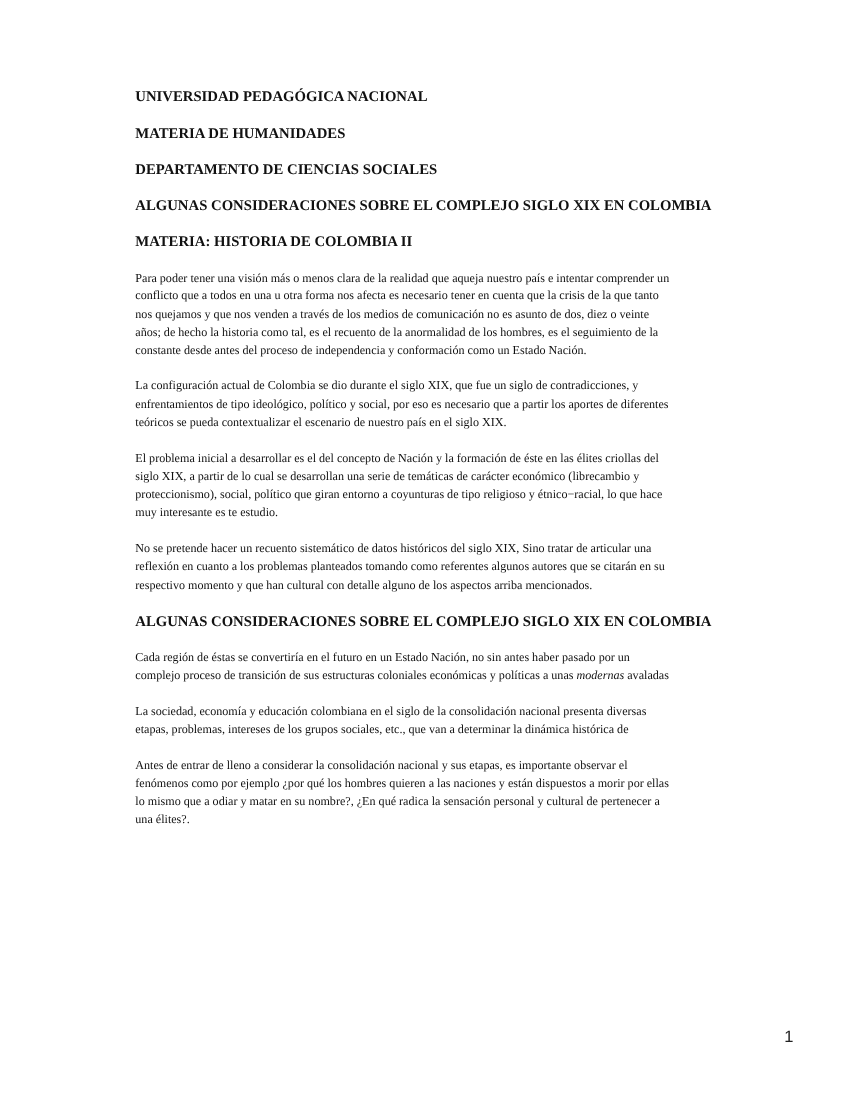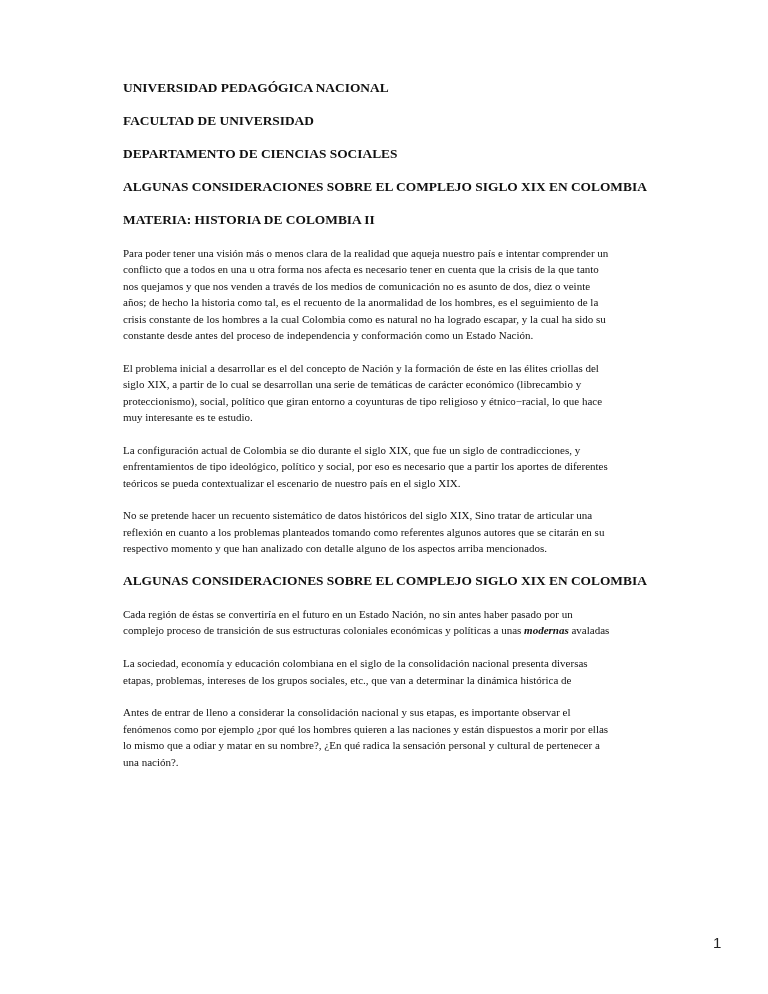--- a/index.html
+++ b/index.html
@@ -12,65 +12,64 @@
   .content { position: absolute; left: 88px; top: 80px; width: 640px; margin-left: 35px; }
   .hdr {
     font-weight: bold; font-size: 13.4px; line-height: 16px;
     margin: 0 0 17px 0; white-space: nowrap; letter-spacing: 0;
   }
   .para {
     font-size: 11px; line-height: 16.4px; margin: 0 0 16.4px 0;
     white-space: nowrap;
   }
   .para .ln { display: block; }
-  .para em { font-style: italic; font-weight: bold; }
+  .para em { font-style: italic; }
   .pagenum {
     position: absolute; left: 713px; top: 934px;
     font-family: "Liberation Sans", "DejaVu Sans", sans-serif;
     font-size: 15px; color: #222222;
   }
 </style>
 </head>
 <body>
 
 <div class="page">
   <div class="content">
 
     <div class="hdr">UNIVERSIDAD PEDAGÓGICA NACIONAL</div>
-    <div class="hdr">FACULTAD DE UNIVERSIDAD</div>
+    <div class="hdr">MATERIA DE HUMANIDADES</div>
     <div class="hdr">DEPARTAMENTO DE CIENCIAS SOCIALES</div>
     <div class="hdr">ALGUNAS CONSIDERACIONES SOBRE EL COMPLEJO SIGLO XIX EN COLOMBIA</div>
     <div class="hdr">MATERIA: HISTORIA DE COLOMBIA II</div>
 
     <div class="para">
       <span class="ln">Para poder tener una visión más o menos clara de la realidad que aqueja nuestro país e intentar comprender un</span>
       <span class="ln">conflicto que a todos en una u otra forma nos afecta es necesario tener en cuenta que la crisis de la que tanto</span>
       <span class="ln">nos quejamos y que nos venden a través de los medios de comunicación no es asunto de dos, diez o veinte</span>
       <span class="ln">años; de hecho la historia como tal, es el recuento de la anormalidad de los hombres, es el seguimiento de la</span>
-      <span class="ln">crisis constante de los hombres a la cual Colombia como es natural no ha logrado escapar, y la cual ha sido su</span>
       <span class="ln">constante desde antes del proceso de independencia y conformación como un Estado Nación.</span>
+    </div>
+
+    <div class="para">
+      <span class="ln">La configuración actual de Colombia se dio durante el siglo XIX, que fue un siglo de contradicciones, y</span>
+      <span class="ln">enfrentamientos de tipo ideológico, político y social, por eso es necesario que a partir los aportes de diferentes</span>
+      <span class="ln">teóricos se pueda contextualizar el escenario de nuestro país en el siglo XIX.</span>
     </div>
 
     <div class="para">
       <span class="ln">El problema inicial a desarrollar es el del concepto de Nación y la formación de éste en las élites criollas del</span>
       <span class="ln">siglo XIX, a partir de lo cual se desarrollan una serie de temáticas de carácter económico (librecambio y</span>
       <span class="ln">proteccionismo), social, político que giran entorno a coyunturas de tipo religioso y étnico−racial, lo que hace</span>
       <span class="ln">muy interesante es te estudio.</span>
     </div>
 
     <div class="para">
-      <span class="ln">La configuración actual de Colombia se dio durante el siglo XIX, que fue un siglo de contradicciones, y</span>
-      <span class="ln">enfrentamientos de tipo ideológico, político y social, por eso es necesario que a partir los aportes de diferentes</span>
-      <span class="ln">teóricos se pueda contextualizar el escenario de nuestro país en el siglo XIX.</span>
-    </div>
-
-    <div class="para">
       <span class="ln">No se pretende hacer un recuento sistemático de datos históricos del siglo XIX, Sino tratar de articular una</span>
       <span class="ln">reflexión en cuanto a los problemas planteados tomando como referentes algunos autores que se citarán en su</span>
-      <span class="ln">respectivo momento y que han analizado con detalle alguno de los aspectos arriba mencionados.</span>
+      <span class="ln">respectivo momento y que han cultural con detalle alguno de los aspectos arriba mencionados.</span>
     </div>
 
     <div class="hdr">ALGUNAS CONSIDERACIONES SOBRE EL COMPLEJO SIGLO XIX EN COLOMBIA</div>
 
     <div class="para">
     </div>
 
     <div class="para">
       <span class="ln">Cada región de éstas se convertiría en el futuro en un Estado Nación, no sin antes haber pasado por un</span>
       <span class="ln"><span>complejo proceso de transición de sus estructuras coloniales económicas y políticas a unas </span><em>modernas</em><span> avaladas</span></span>
@@ -78,19 +77,19 @@
 
     <div class="para">
       <span class="ln">La sociedad, economía y educación colombiana en el siglo de la consolidación nacional presenta diversas</span>
       <span class="ln">etapas, problemas, intereses de los grupos sociales, etc., que van a determinar la dinámica histórica de</span>
     </div>
 
     <div class="para">
       <span class="ln">Antes de entrar de lleno a considerar la consolidación nacional y sus etapas, es importante observar el</span>
       <span class="ln">fenómenos como por ejemplo ¿por qué los hombres quieren a las naciones y están dispuestos a morir por ellas</span>
       <span class="ln">lo mismo que a odiar y matar en su nombre?, ¿En qué radica la sensación personal y cultural de pertenecer a</span>
-      <span class="ln">una nación?.</span>
+      <span class="ln">una élites?.</span>
     </div>
 
   </div>
 
   <div class="pagenum">1</div>
 </div>
 
 </body></html>

